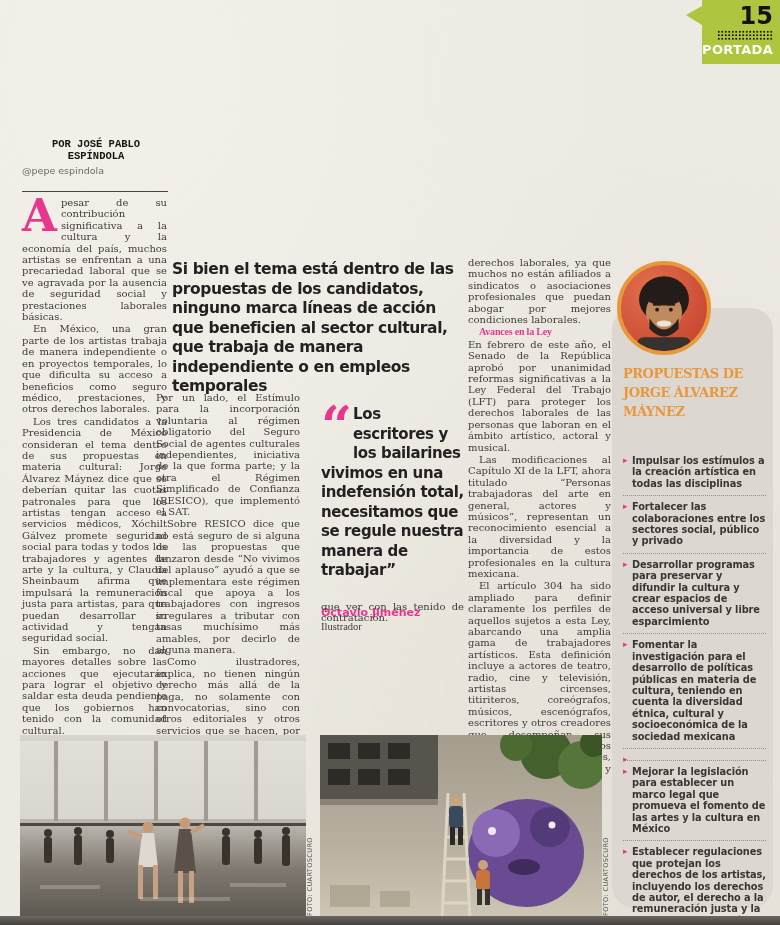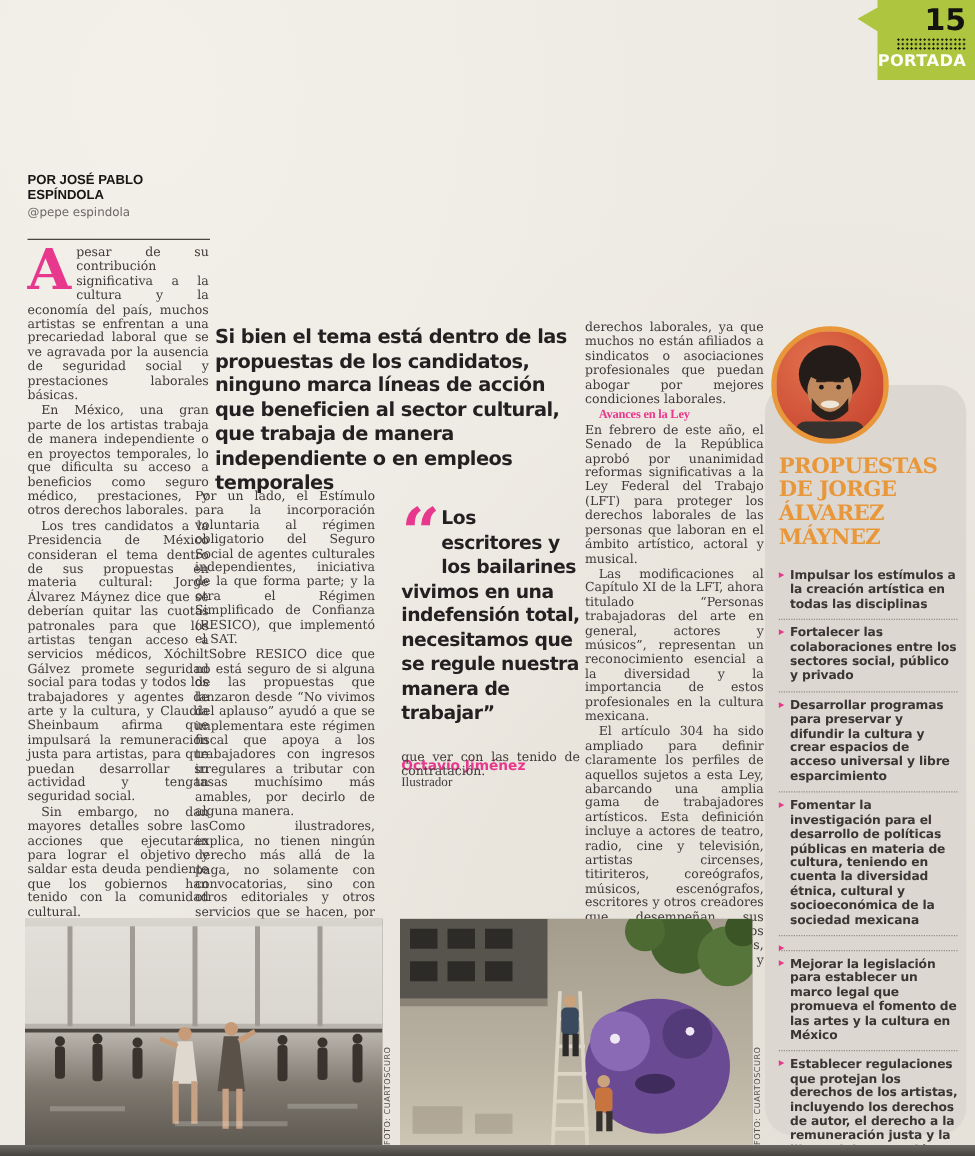--- a/index.html
+++ b/index.html
@@ -10,21 +10,21 @@
   
   .corner-tab{position:absolute;left:686px;top:0;width:94px;height:64px;}
   .corner-tab svg{position:absolute;left:0;top:0;}
   .tab-content{position:absolute;right:7px;top:3px;text-align:right;}
   .tab-number{font-family:"DejaVu Sans",sans-serif;font-weight:bold;font-size:24px;line-height:26px;color:#14120f;}
   .tab-dots{width:56px;height:10px;margin:1px 0 2px auto;
             background-image:radial-gradient(#17150f 0.9px, rgba(0,0,0,0) 1px);background-size:3.5px 3.5px;}
   .tab-section{font-family:"DejaVu Sans",sans-serif;font-weight:bold;font-size:13px;color:#fdfcf6;letter-spacing:.3px;text-align:right;}
   
   .byline{position:absolute;left:22px;top:138px;width:148px;}
-  .byline-author{font-family:Liberation Sans, sans-serif;font-weight:bold;font-size:10.5px;color:#191512;}
+  .byline-author{font-family:Liberation Mono, monospace;font-weight:bold;font-size:10.5px;color:#191512;text-align:center;}
   .byline-handle{font-family:"DejaVu Sans",sans-serif;font-size:9.5px;color:#6d6862;margin-top:3px;}
   .byline-rule{border-top:1px solid #4a453f;margin-top:15px;width:146px;}
   
   .headline{position:absolute;left:171px;top:141px;width:606px;}
   .headline-1{font-family:"DejaVu Serif",serif;font-weight:bold;font-size:59px;line-height:60px;color:#e8388d;
               letter-spacing:-3px;white-space:nowrap;transform:scaleY(1.05);transform-origin:left top;}
   .headline-2{font-family:"DejaVu Serif",serif;font-size:43px;line-height:46px;color:#262123;
               letter-spacing:-2px;white-space:nowrap;margin-top:4px;}
   
   .col{position:absolute;font-size:10px;line-height:11.4px;color:#403a3a;text-align:justify;}
@@ -47,21 +47,21 @@
   .quote-mark{float:left;font-family:"DejaVu Serif",serif;font-size:54px;line-height:38px;color:#e8388d;
               margin:3px 6px 0 0;letter-spacing:-5px;}
   .quote-text{font-size:15px;line-height:18.5px;letter-spacing:-0.4px;}
   .quote-author{margin-top:26px;font-size:11px;color:#e8388d;}
   .quote-role{font-size:10.5px;font-weight:normal;color:#3f3a3a;margin-top:2px;font-family:Liberation Serif, serif;}
   
   .sidebar-box{position:absolute;left:612px;top:308px;width:161px;height:600px;background:#dcd8d1;border-radius:22px;}
   .avatar{position:absolute;left:617px;top:261px;width:86px;height:86px;border-radius:50%;
           border:4px solid #e8973b;overflow:hidden;background:radial-gradient(circle at 35% 30%, #e2704d, #c23d2a);}
   .sidebar-title{position:absolute;left:623px;top:364px;width:136px;font-family:"DejaVu Serif",serif;
-                 font-weight:bold;font-size:17px;line-height:19px;color:#e8973b;letter-spacing:-0.5px;}
+                 font-weight:bold;font-size:13px;line-height:19px;color:#e8973b;letter-spacing:-0.5px;}
   .sidebar-list{position:absolute;left:623px;top:450px;width:143px;margin:0;padding:0;list-style:none;
                 font-family:"DejaVu Sans",sans-serif;font-weight:bold;font-size:9.8px;line-height:11.4px;
                 color:#3b3533;letter-spacing:-0.1px;}
   .sidebar-list li{position:relative;padding:5px 0 6px 9px;}
   .sidebar-list li + li{border-top:1px dotted #948e87;}
   .sidebar-list .bullet{position:absolute;left:0;top:5px;color:#e8388d;font-size:9px;}
   
   .photo{position:absolute;top:735px;height:185px;overflow:hidden;background:#9a958d;}
   .photo-left{left:20px;width:286px;}
   .photo-right{left:320px;width:282px;}

